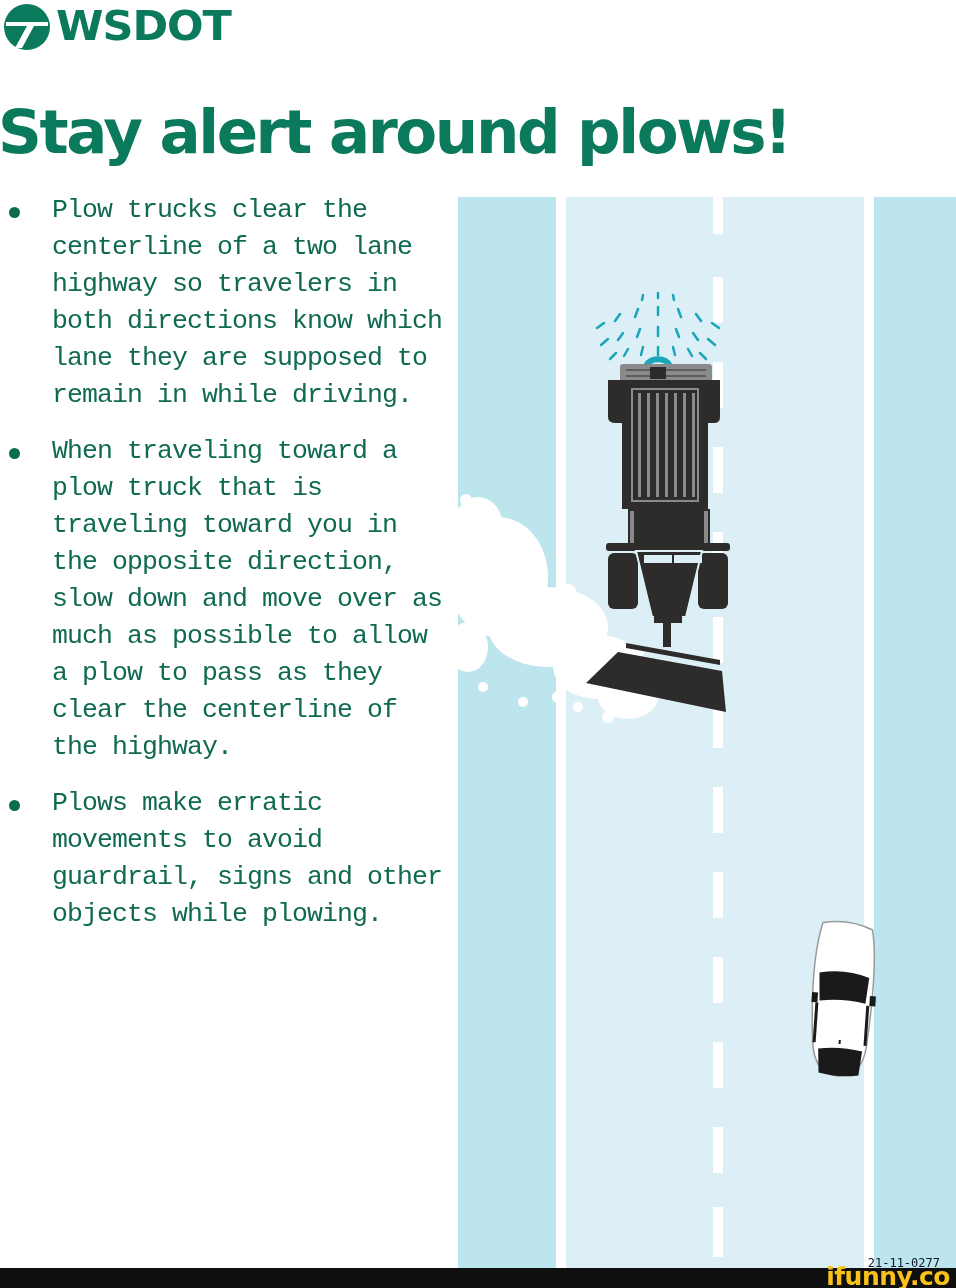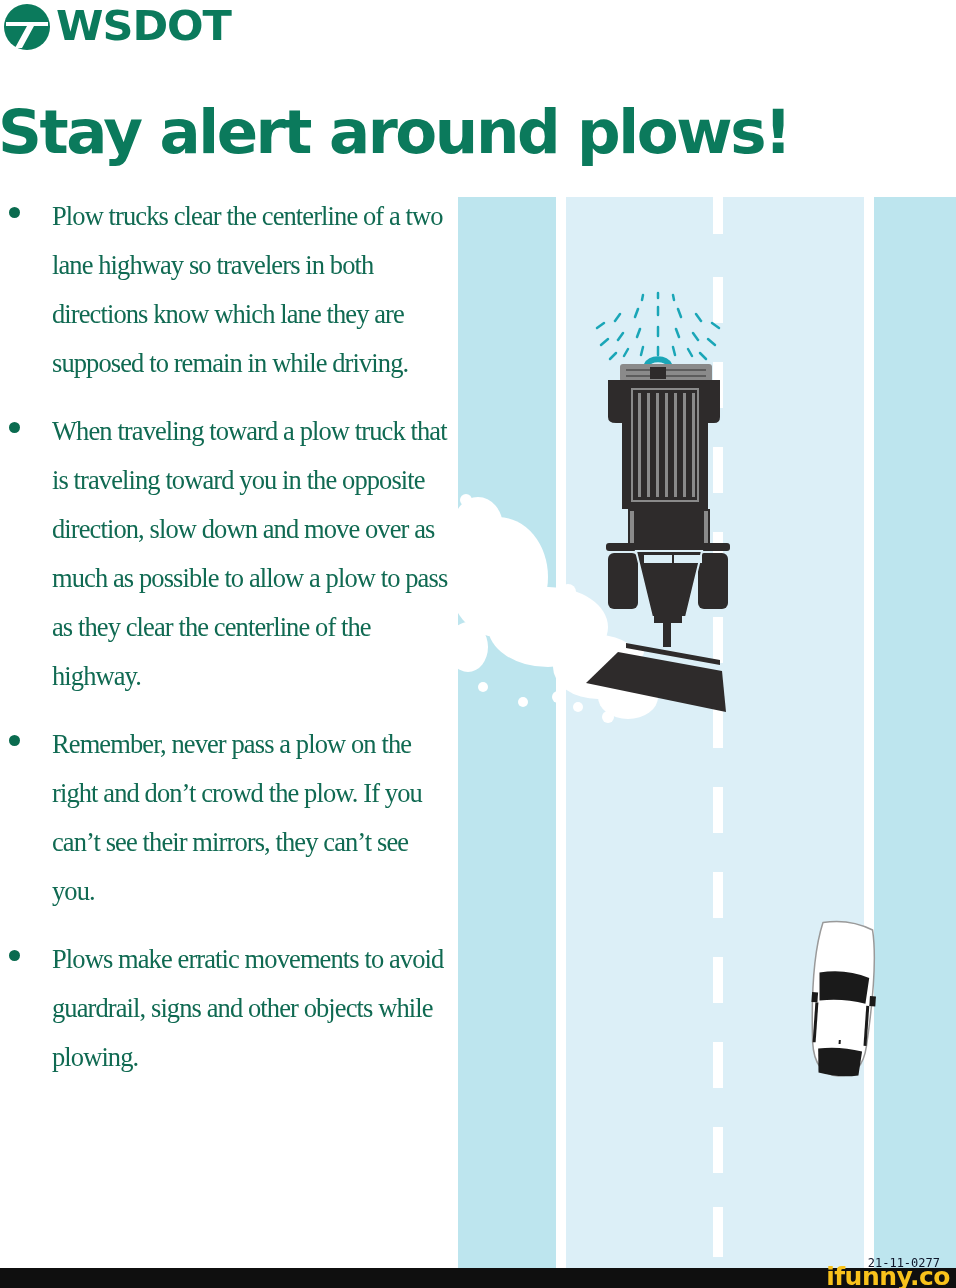--- a/index.html
+++ b/index.html
@@ -2,21 +2,21 @@
 <html><head>
 <meta charset="utf-8">
 <style>
   html, body { margin: 0; padding: 0; }
   body { width: 956px; height: 1288px; background: #ffffff; position: relative; overflow: hidden; font-family: "Liberation Sans", sans-serif; }
   .logo { position: absolute; left: 2px; top: 2px; height: 52px; display: flex; }
   .logo-mark { width: 50px; height: 50px; }
   .logo-text { font-family: "DejaVu Sans", sans-serif; font-weight: 900; font-size: 41px; color: #0b7a5c; letter-spacing: -1px; margin-left: 4px; transform: scaleX(1.05); transform-origin: left; }
   .title { position: absolute; left: -2px; top: 90px; font-family: "DejaVu Sans", sans-serif; font-weight: bold; font-size: 61px; color: #0b7a5c; letter-spacing: -2.4px; margin: 0; line-height: 84px; white-space: nowrap; }
   .bullets { position: absolute; left: 0; top: 192px; width: 450px; margin: 0; padding: 0; list-style: none; }
-  .bullet { position: relative; padding-left: 52px; color: #106a52; font-family: Liberation Serif, serif; font-size: 26.5px; line-height: 49px; letter-spacing: -0.9px; margin-bottom: 19px; }
+  .bullet { position: relative; padding-left: 52px; color: #106a52; font-family: Liberation Mono, monospace; font-size: 26.5px; line-height: 37px; letter-spacing: -0.9px; margin-bottom: 19px; }
   .bullet .dot { position: absolute; left: 9px; top: 15px; width: 11px; height: 11px; border-radius: 50%; background: #0a6b4f; }
   .bullet .text { display: block; }
   .road { position: absolute; left: 458px; top: 197px; width: 498px; height: 1071px; }
   .footer { position: absolute; left: 0; top: 1268px; width: 956px; height: 20px; background: #0f0f0f; }
   .stamp { position: absolute; right: 16px; top: 1256px; font-family: "DejaVu Sans Mono", monospace; font-size: 12px; color: #0f172a; }
   .ifunny { position: absolute; right: 6px; top: 1266px; font-family: "DejaVu Sans", sans-serif; font-weight: bold; font-size: 25px; color: #f9c21b; letter-spacing: -0.5px; line-height: 22px; }
 </style>
 </head>
 <body>
 
@@ -33,24 +33,20 @@
 <h1 class="title">Stay alert around plows!</h1>
 
 <ul class="bullets">
   <li class="bullet">
     <span class="dot"></span>
     <span class="text">Plow trucks clear the centerline of a two lane highway so travelers in both directions know which lane they are supposed to remain in while driving.</span>
   </li>
   <li class="bullet">
     <span class="dot"></span>
     <span class="text">When traveling toward a plow truck that is traveling toward you in the opposite direction, slow down and move over as much as possible to allow a plow to pass as they clear the centerline of the highway.</span>
-  </li>
-  <li class="bullet">
-    <span class="dot"></span>
-    <span class="text">Remember, never pass a plow on the right and don’t crowd the plow. If you can’t see their mirrors, they can’t see you.</span>
   </li>
   <li class="bullet">
     <span class="dot"></span>
     <span class="text">Plows make erratic movements to avoid guardrail, signs and other objects while plowing.</span>
   </li>
 </ul>
 
 <svg class="road" viewBox="0 0 498 1071" preserveAspectRatio="none">
 
   <rect x="0" y="0" width="98" height="1071" fill="#bde5ee"></rect>

